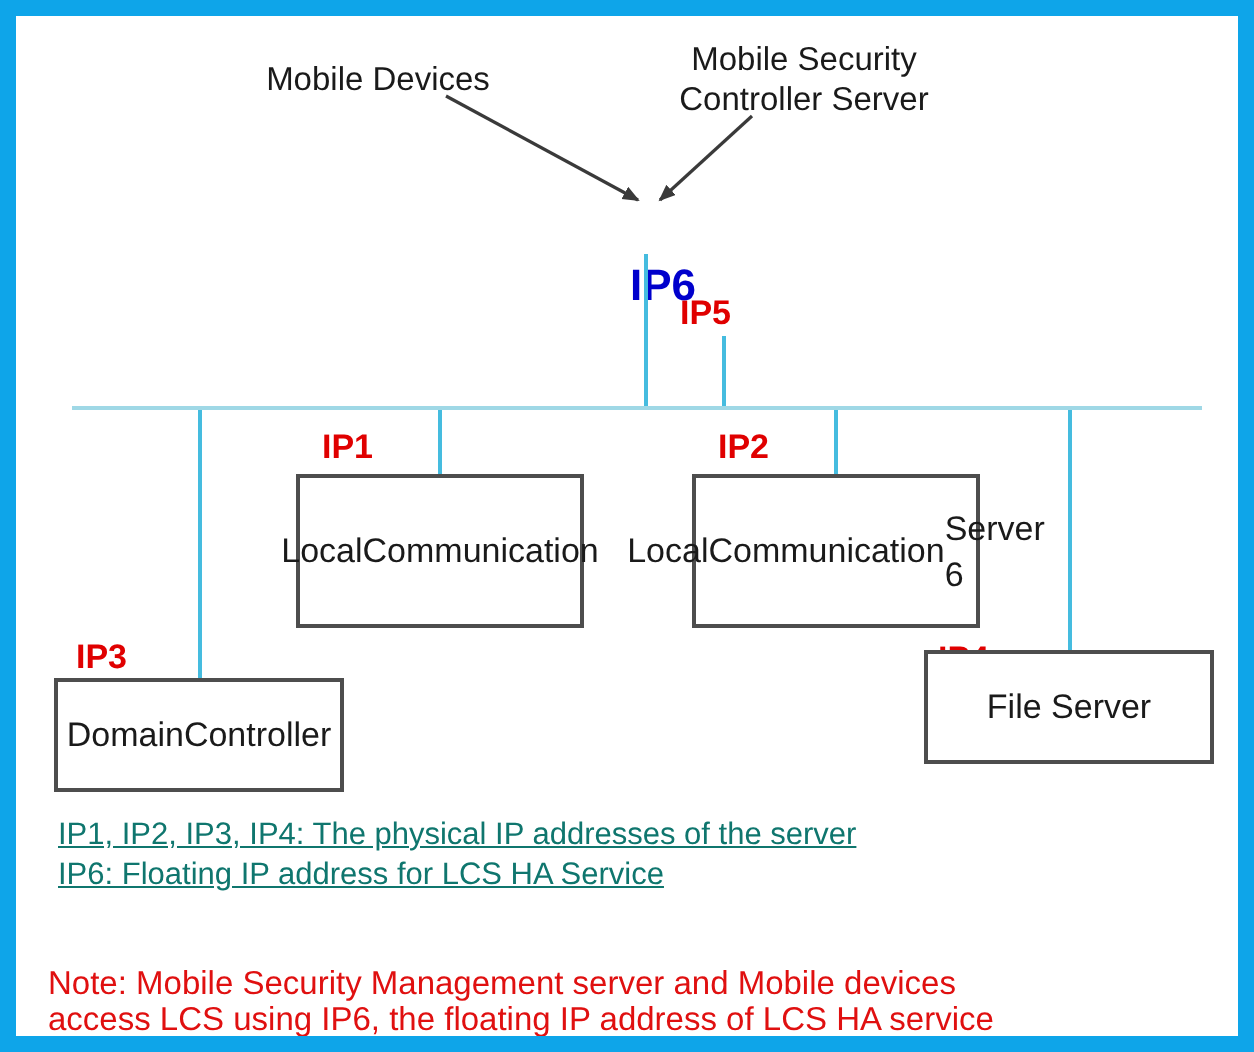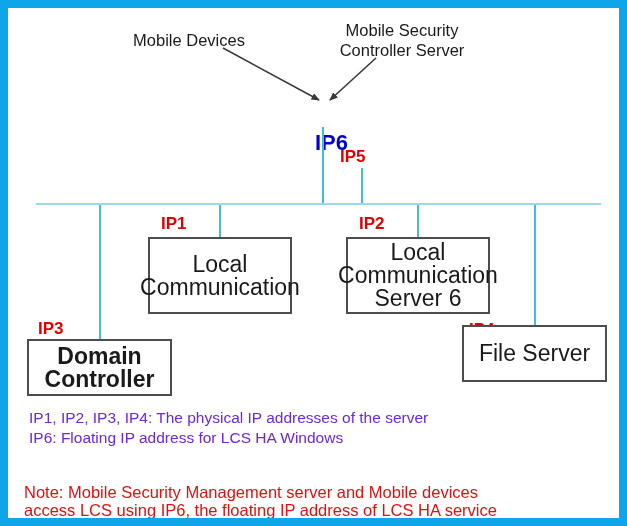--- a/index.html
+++ b/index.html
@@ -18,25 +18,25 @@
   .toplabel{font-size:16.5px;line-height:20px;color:#1a1a1a;}
   .iplabel{font-weight:bold;font-size:17px;color:var(--c-ip-red);text-align:left;}
   .ip6{font-weight:bold;font-size:22px;color:var(--c-ip6-blue);text-align:right;margin-top:24px;}
   .ethlabel{font-weight:bold;font-size:18px;color:var(--c-ethernet-text);text-align:center;}
   .hline{height:2px;background:var(--c-ethernet-line);}
   .vline{width:2px;background:var(--c-drop-line);}
   .node{
     box-sizing:border-box;
     border:2px solid var(--c-box-border);
     background:#fff;
-    display:flex;flex-direction:column;
+    display:flex;flex-direction:row;
     align-items:center;justify-content:center;
-    font-size:23px;line-height:23px;color:#1a1a1a;
+    font-size:17px;line-height:23px;color:#1a1a1a;
   }
-  .legend{font-size:15.5px;line-height:20px;color:#6d28d9;}
+  .legend{font-size:15.5px;line-height:20px;color:#0f766e;text-decoration:underline;}
   .note{font-weight:normal;font-size:16.5px;line-height:18px;color:var(--c-note-red);}
   .arrow-line{stroke:var(--c-arrow);stroke-width:1.6;}
   .arrow-head{fill:var(--c-arrow);}
 </style>
 </head>
 <body>
 
 <div class="canvas">
 
   <div class="abs toplabel ctr" style="left:100px;top:22px;width:162px;">Mobile Devices</div>
@@ -78,32 +78,32 @@
     <div>Local</div>
     <div>Communication</div>
   </div>
 
   <div class="abs node" style="left:338px;top:229px;width:144px;height:77px;">
     <div>Local</div>
     <div>Communication</div>
     <div>Server 6</div>
   </div>
 
-  <div class="abs node" style="left:19px;top:331px;width:145px;height:57px;font-weight:bold;">
+  <div class="abs node" style="left:19px;top:331px;width:145px;height:57px;">
     <div>Domain</div>
     <div>Controller</div>
   </div>
 
   <div class="abs node" style="left:454px;top:317px;width:145px;height:57px;">
     <div>File Server</div>
   </div>
 
   <div class="abs legend" style="left:21px;top:400px;width:560px;">
     <div>IP1, IP2, IP3, IP4: The physical IP addresses of the server</div>
-    <div>IP6: Floating IP address for LCS HA Windows</div>
+    <div>IP6: Floating IP address for LCS HA Service</div>
   </div>
 
   <div class="abs note" style="left:16px;top:475px;width:590px;">
     <div>Note: Mobile Security Management server and Mobile devices</div>
     <div>access LCS using IP6, the floating IP address of LCS HA service</div>
   </div>
 
 </div>
 
 </body></html>

